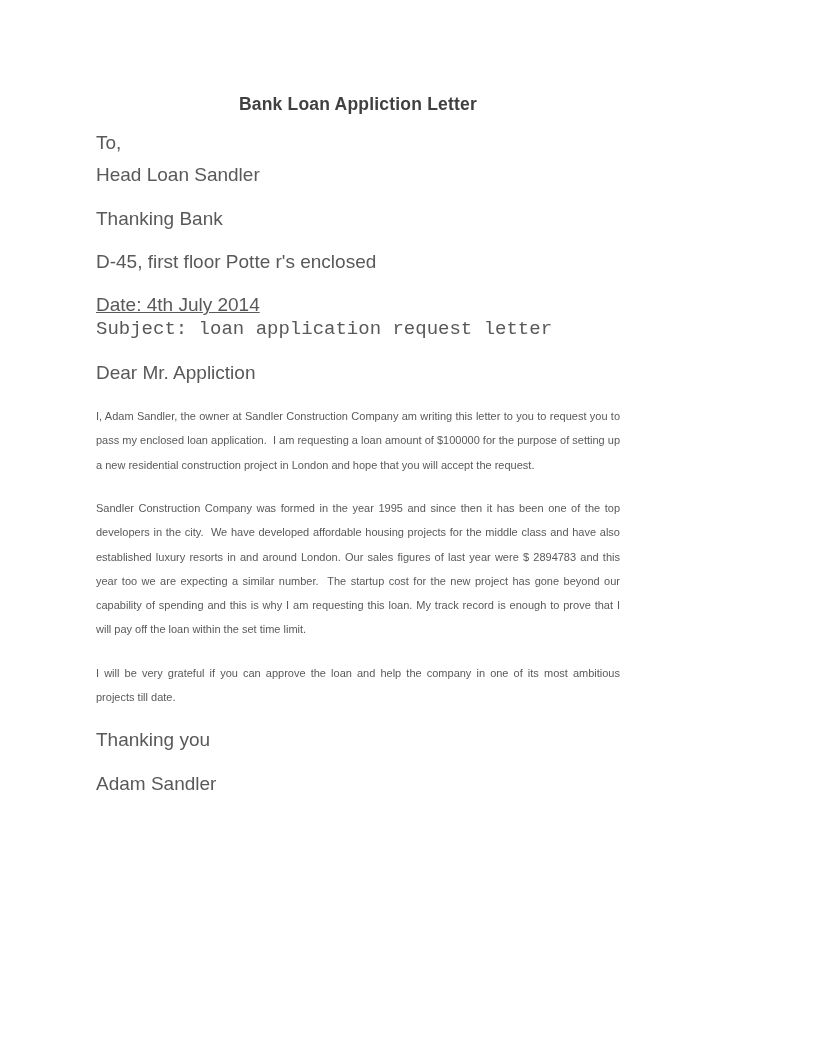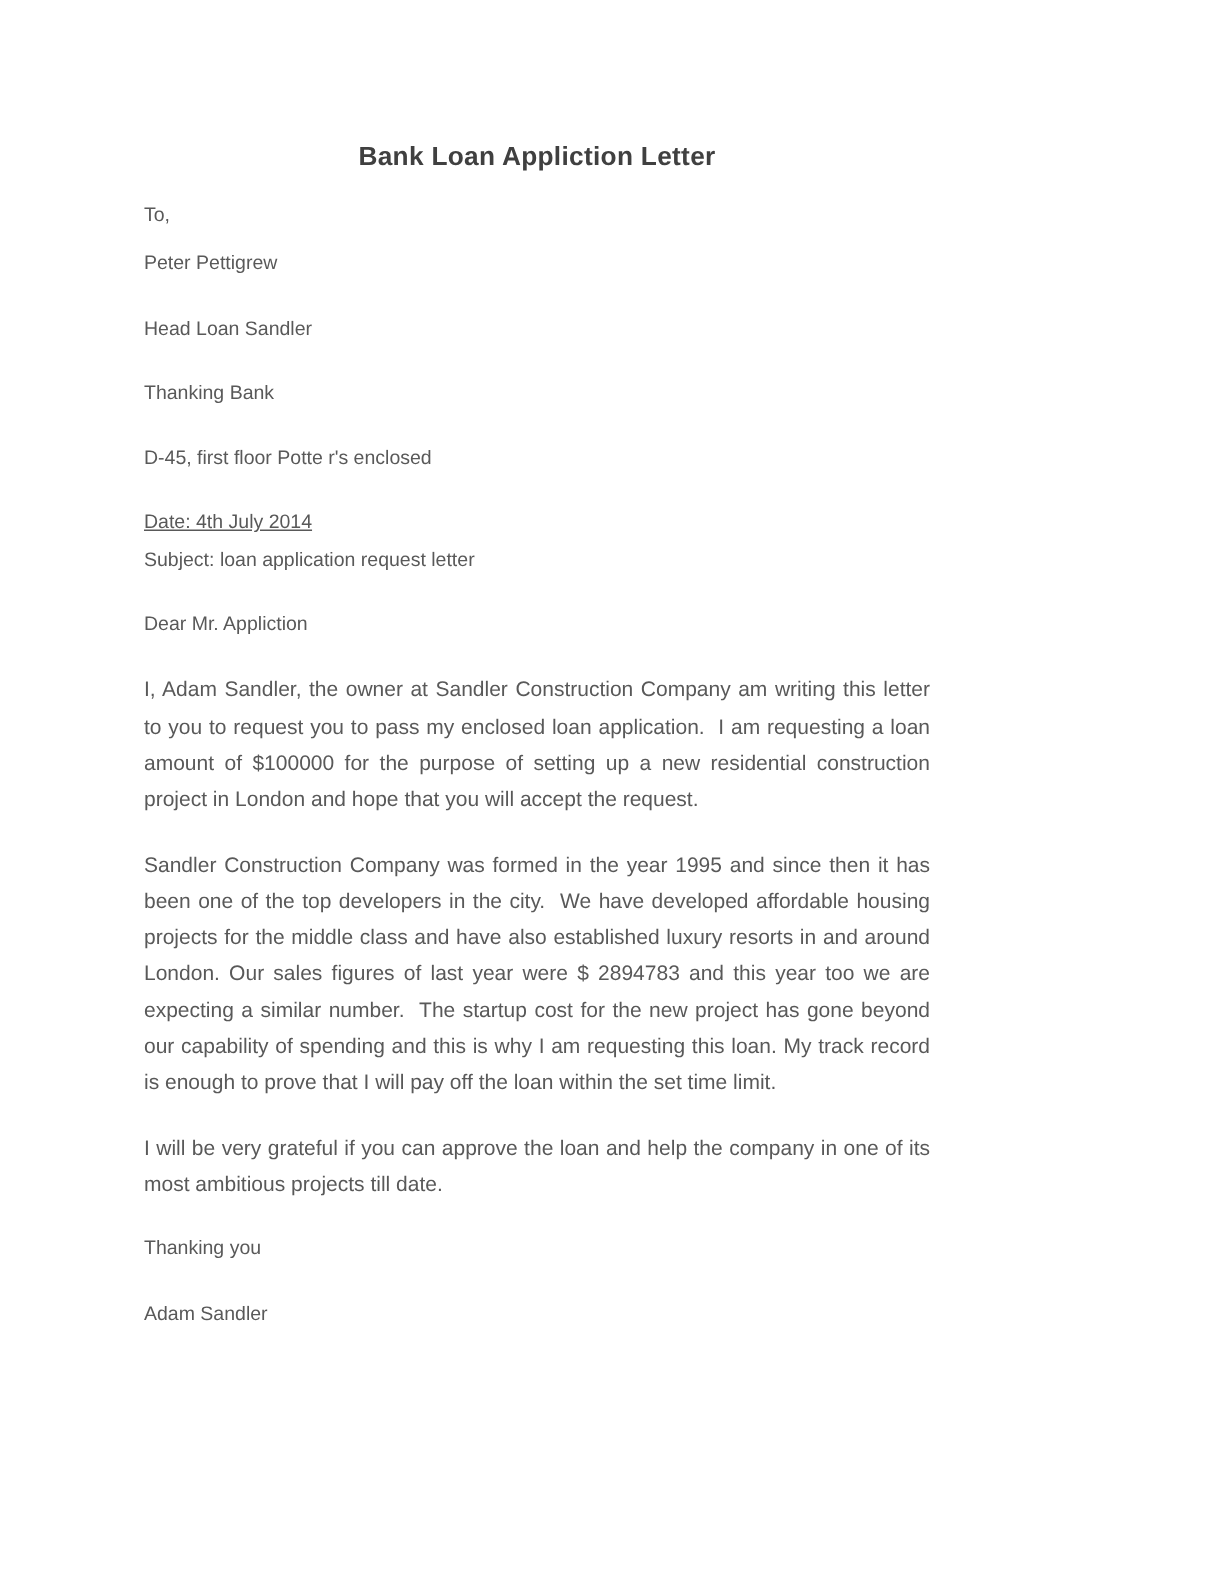--- a/index.html
+++ b/index.html
@@ -21,52 +21,52 @@
   .title {
     font-size: 17.5px;
     font-weight: bold;
     color: #404040;
     text-align: center;
     line-height: 21px;
     margin: 0 0 16px 0;
     letter-spacing: 0.2px;
   }
   .line {
-    font-size: 13px;
+    font-size: 19px;
     line-height: 24.3px;
     margin: 0 0 19px 0;
   }
   .to-line {
     margin-bottom: 8px;
   }
   .date-line {
     margin: 7px 0 0 0;
     text-decoration: underline;
   }
   .subject-line {
     margin: 0 0 19px 0;
+    font-family: Liberation Mono, monospace;
   }
   .para {
-    font-size: 14px;
+    font-size: 11px;
     line-height: 24.3px;
     margin: 0 0 19px 0;
     text-align: justify;
     white-space: pre-wrap;
   }
 </style>
 </head>
 <body>
 
 <div class="page">
 
   <h1 class="title">Bank Loan Appliction Letter</h1>
 
   <p class="line to-line">To,</p>
 
-  <p class="line">Peter Pettigrew</p>
 
   <p class="line">Head Loan Sandler</p>
 
   <p class="line">Thanking Bank</p>
 
   <p class="line">D-45, first floor Potte r's enclosed</p>
 
 
   <p class="line date-line">Date: 4th July 2014</p>
 

